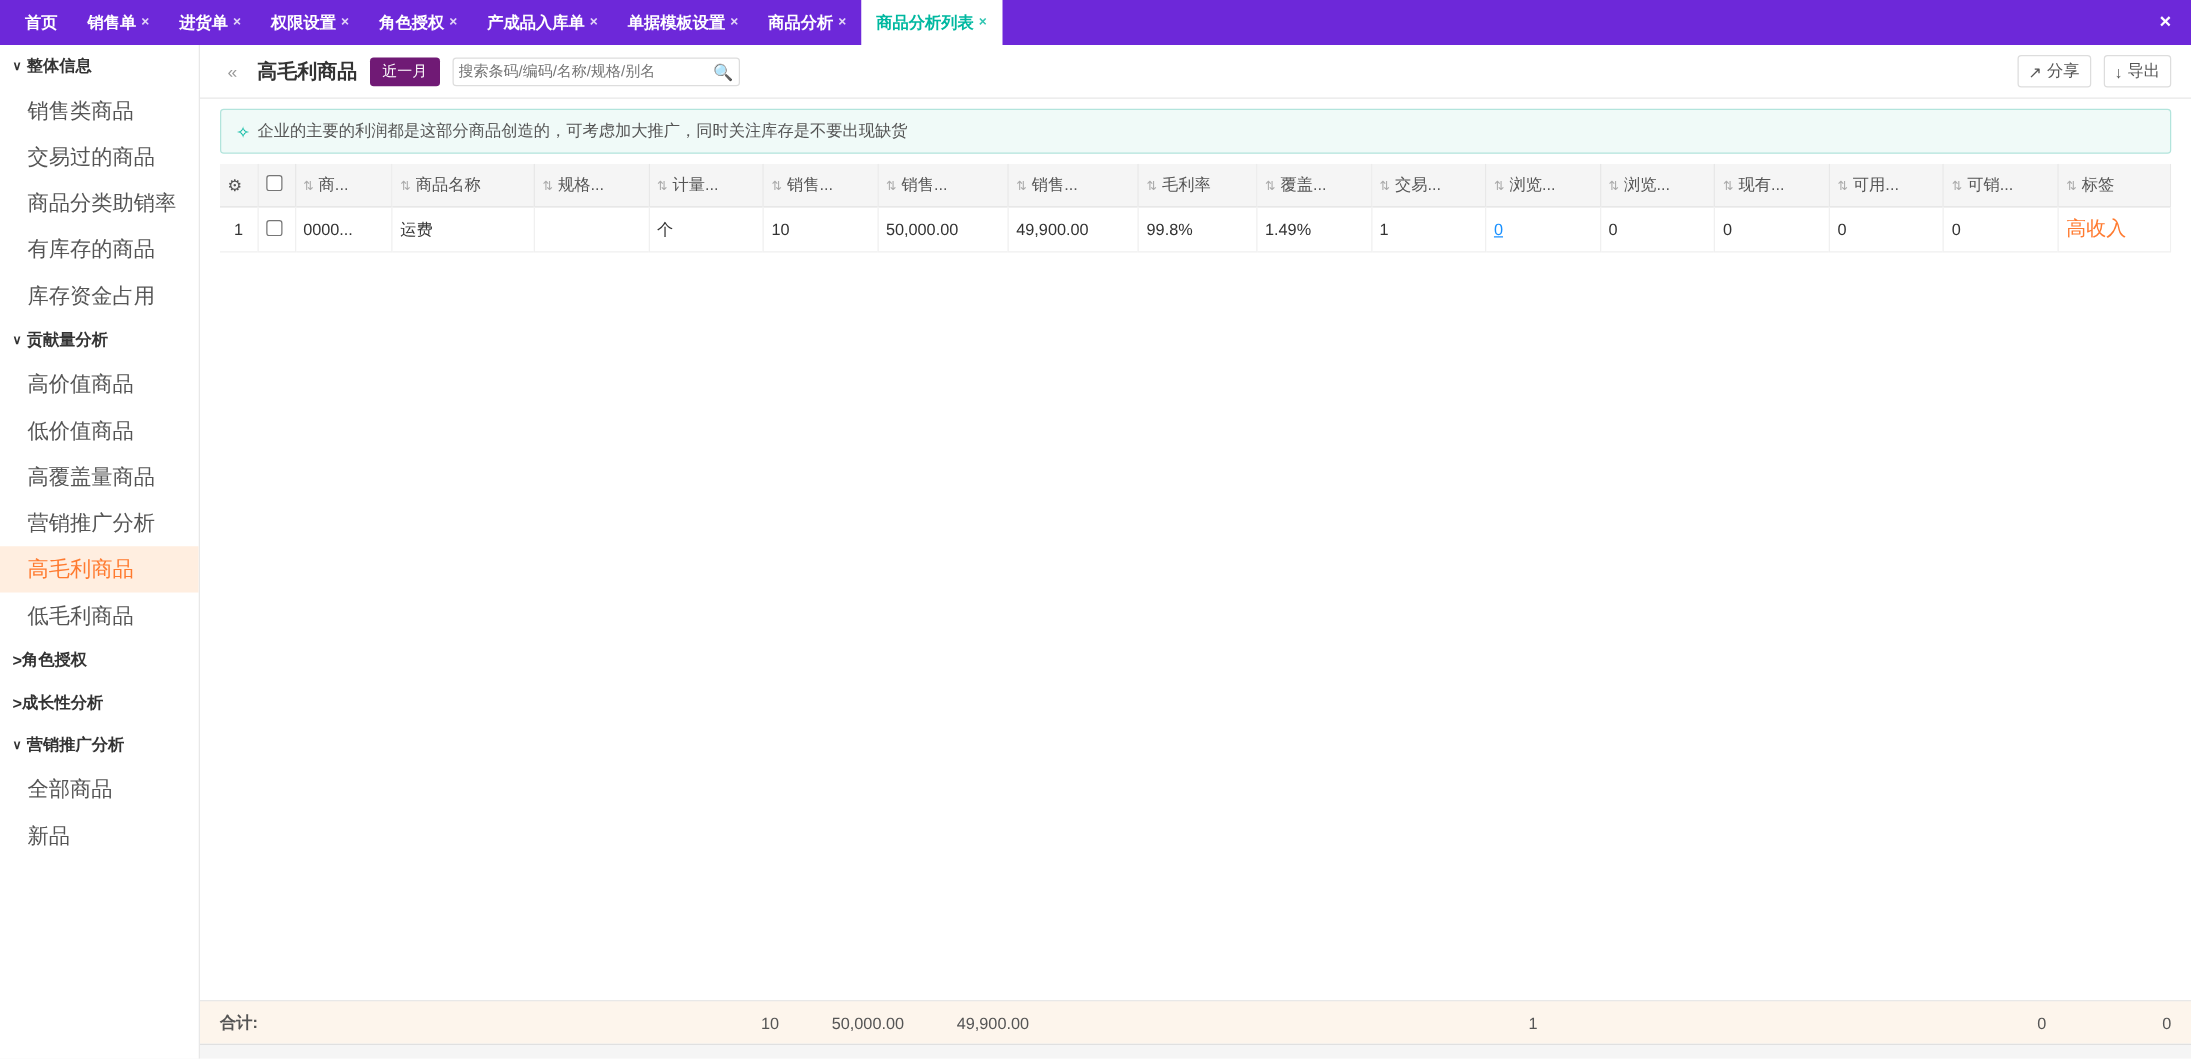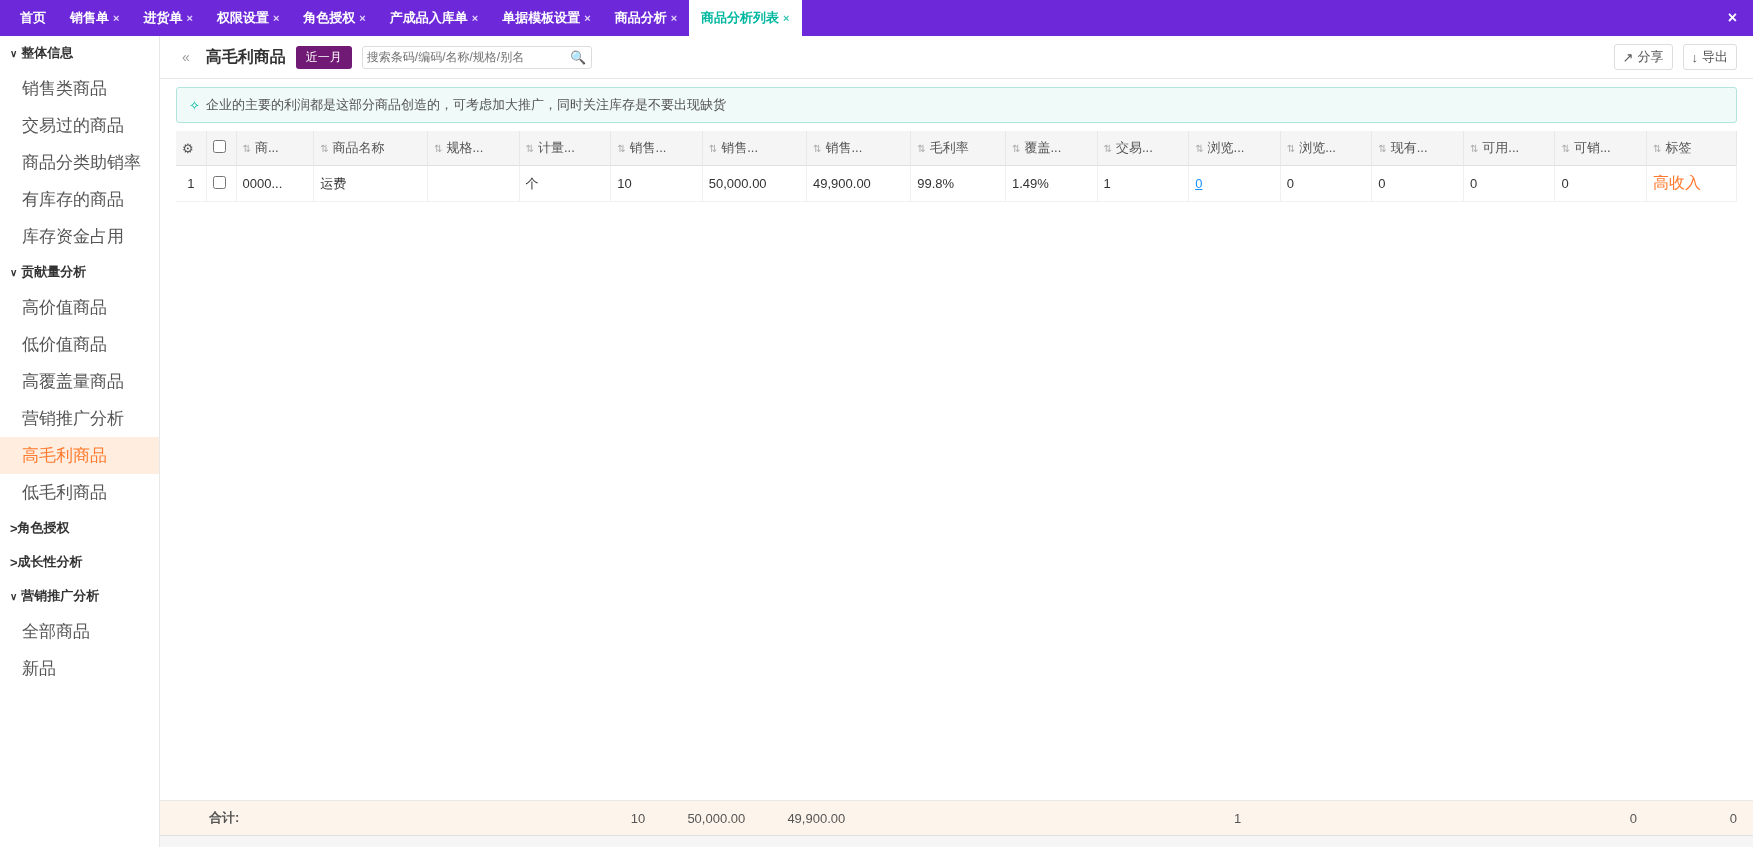--- a/index.html
+++ b/index.html
@@ -205,21 +205,21 @@
     .table-footer {
       background: #fdf5ec;
       border-top: 1px solid #e8e8e8;
       padding: 8px 16px;
       display: flex;
       align-items: center;
       gap: 20px;
       font-size: 13px;
       color: #555;
     }
-    .footer-label { font-weight: bold; margin-right: 10px; margin-left: 33px; }
+    .footer-label { font-weight: bold; margin-right: 10px; }
     .footer-value { min-width: 80px; text-align: right; }
 
     
     .scrollbar-area {
       height: 12px;
       background: #f5f5f5;
       border-top: 1px solid #e0e0e0;
     }
 
     input[type="checkbox"] { cursor: pointer; }

